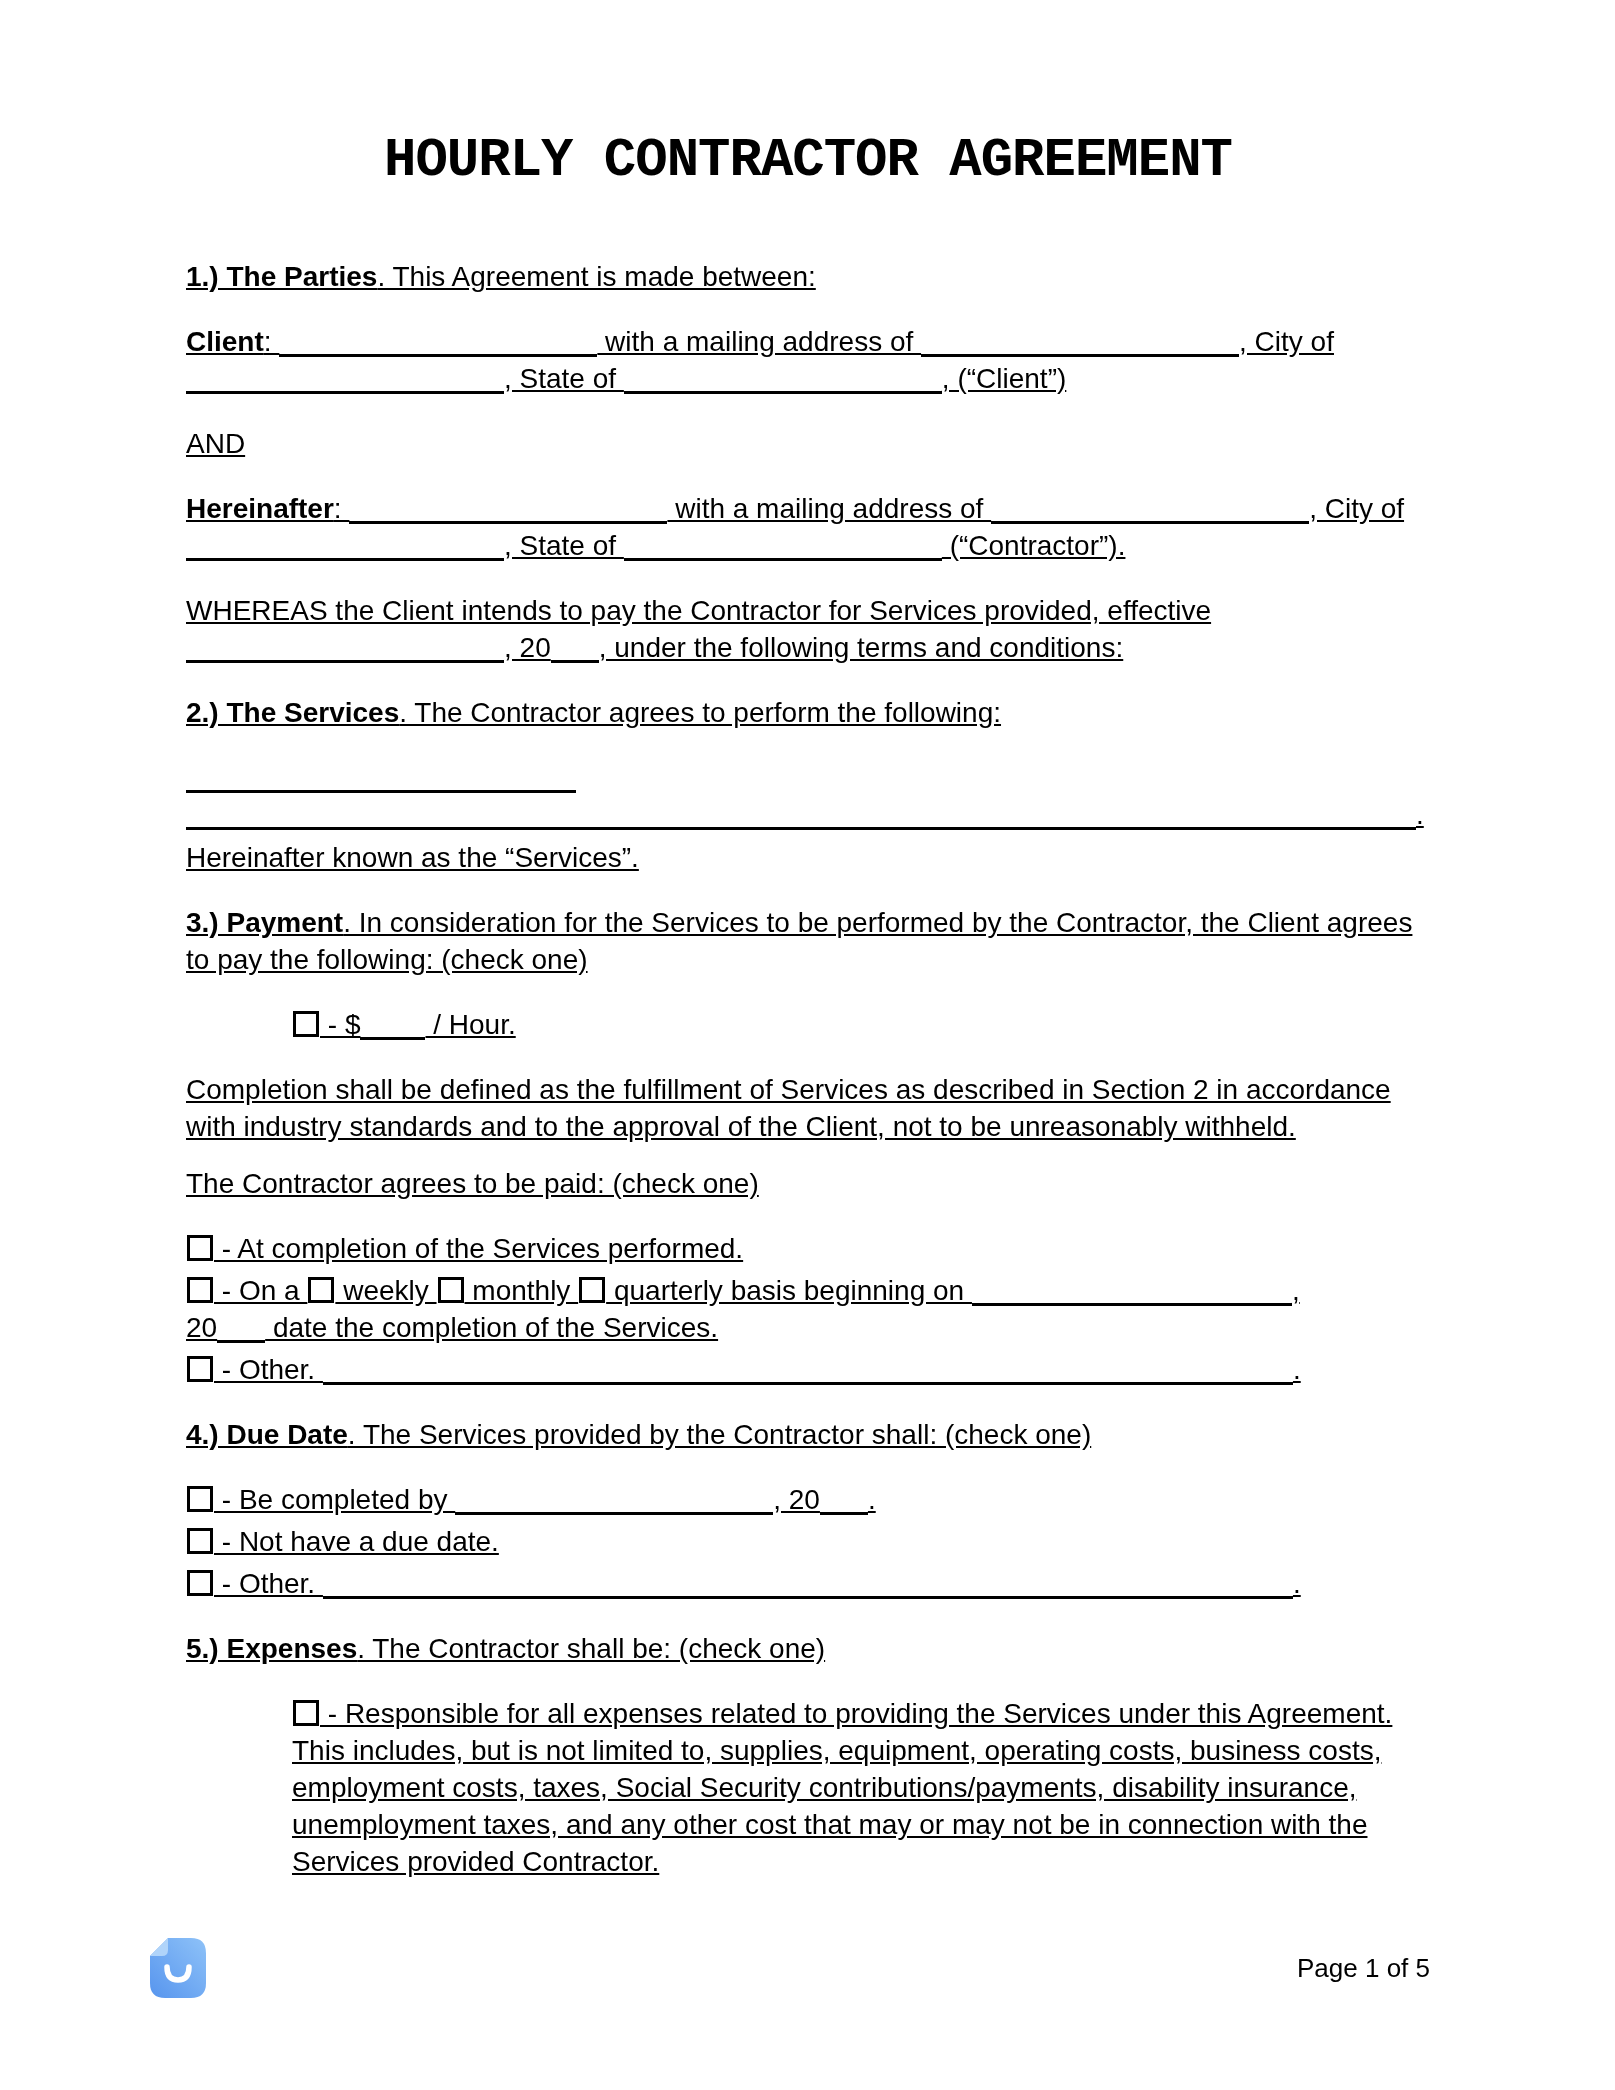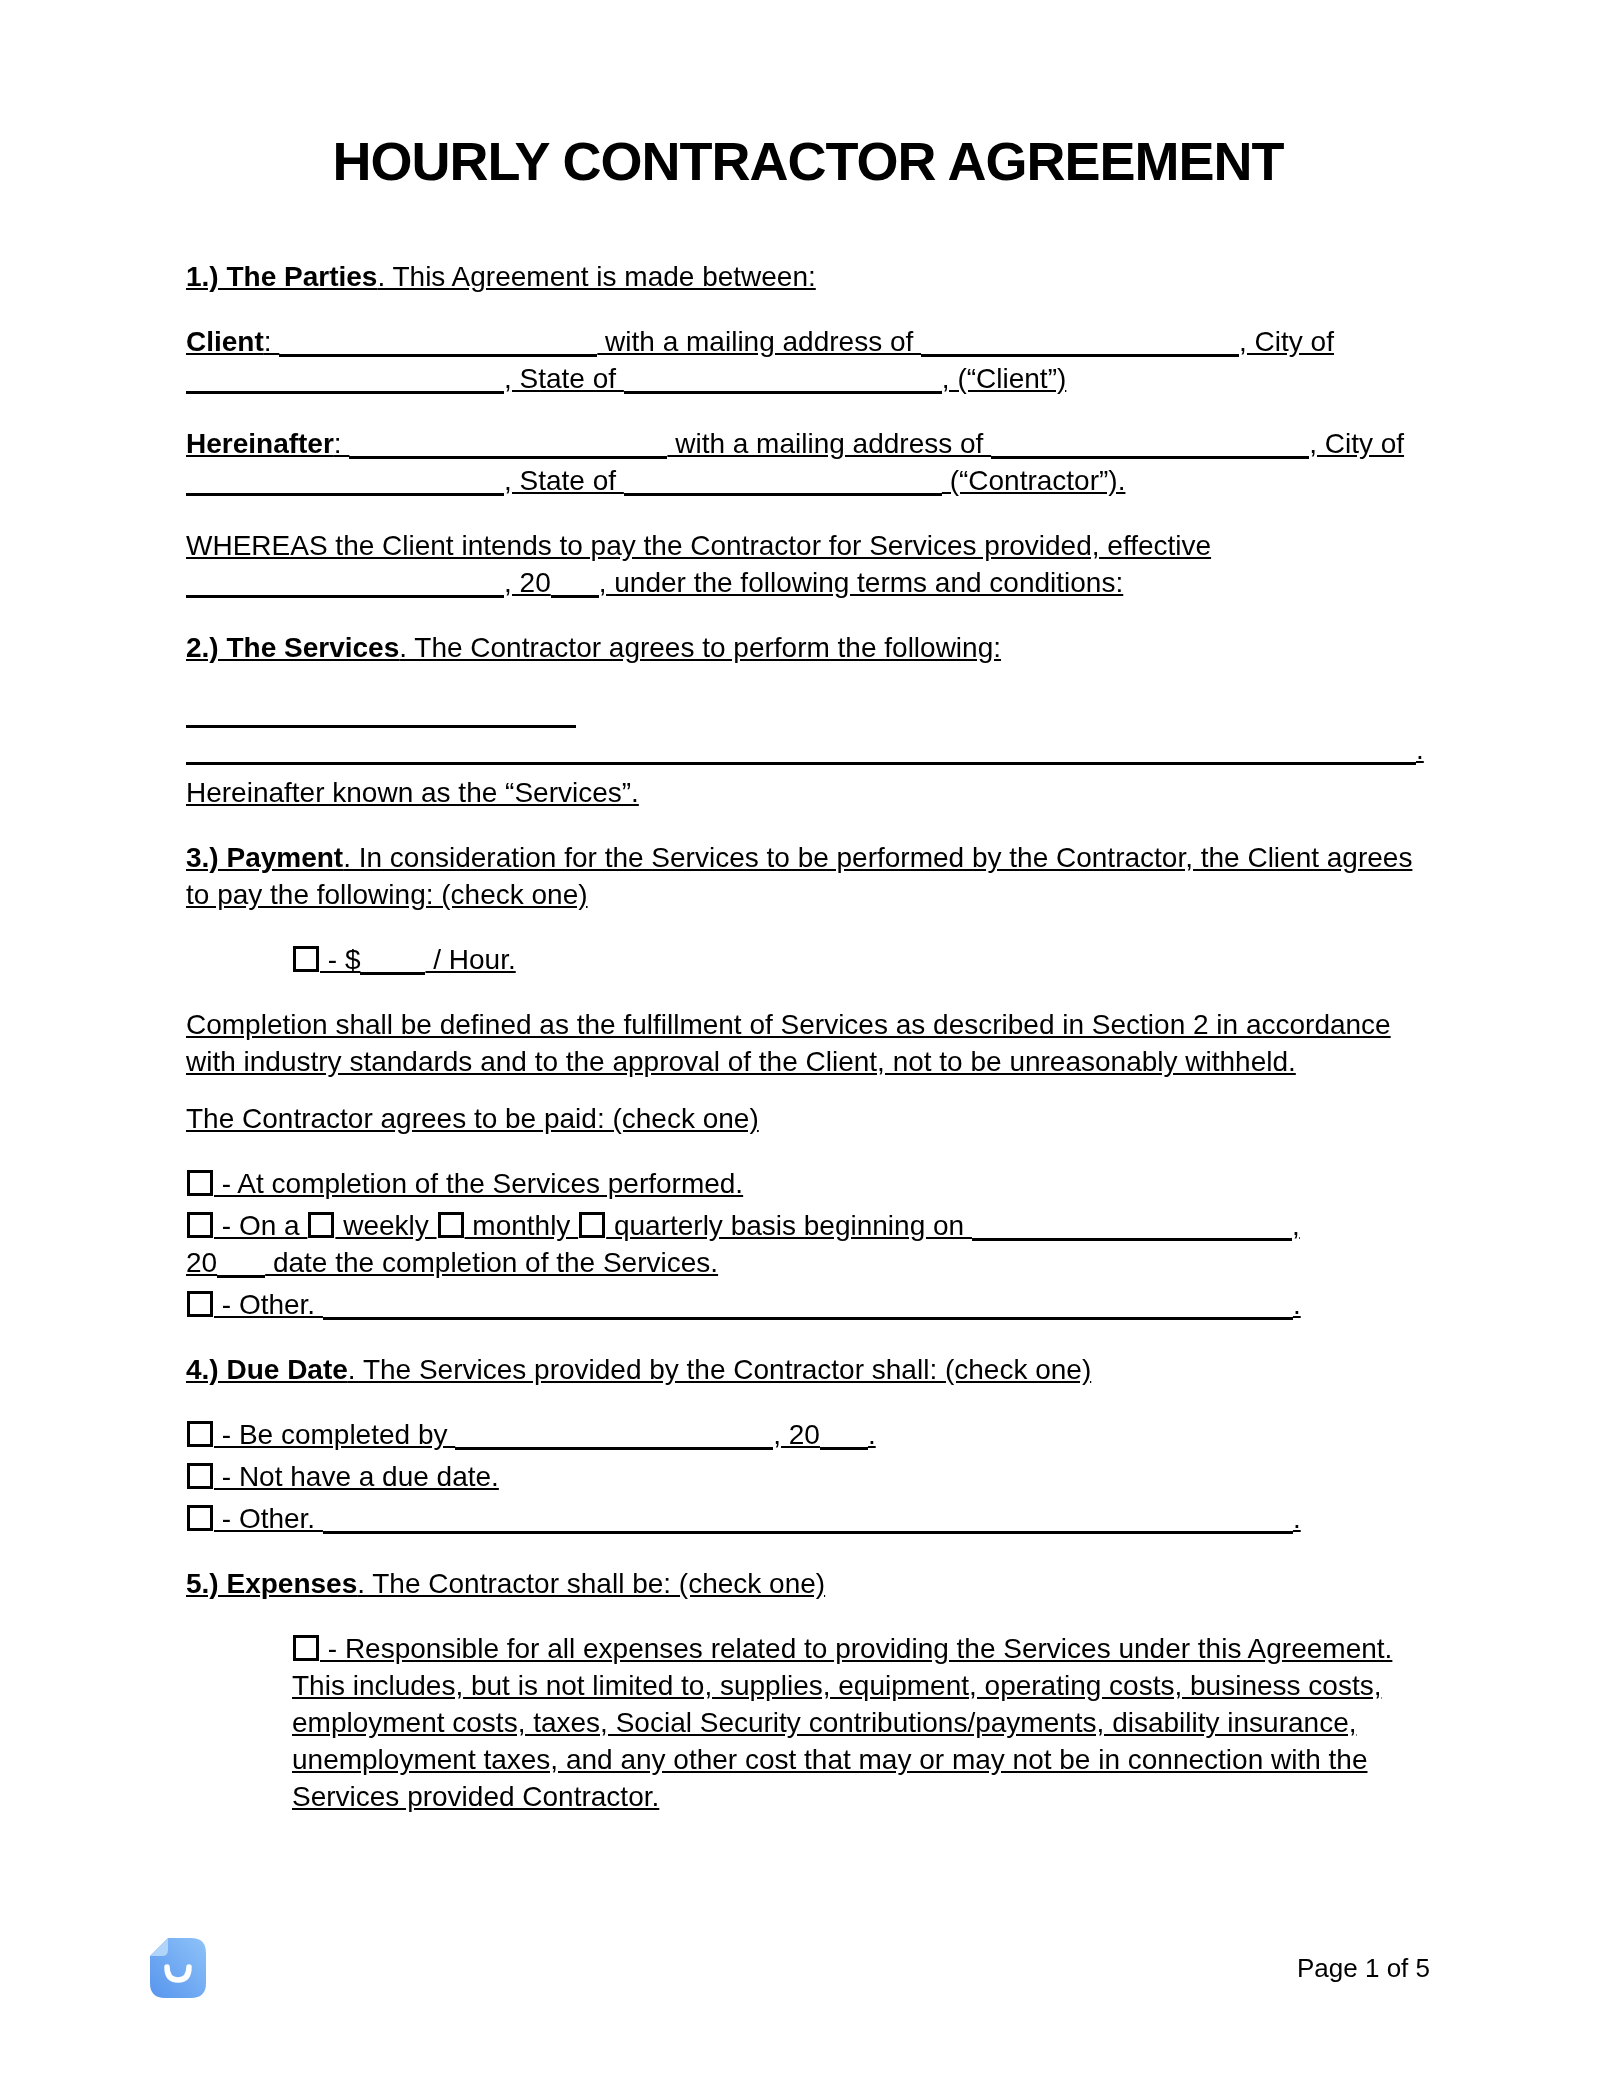--- a/index.html
+++ b/index.html
@@ -14,20 +14,21 @@
     overflow: hidden;
   }
   .content { padding: 126px 185px 0 186px; }
   h1.title {
     font-size: 54px;
     line-height: 70px;
     font-weight: bold;
     text-align: center;
     letter-spacing: -1px;
     margin: 0 0 62px 0;
+    font-family: Liberation Mono, monospace;
   }
   p { margin: 0 0 28px 0; text-decoration: underline; }
   p.mb20 { margin-bottom: 20px; }
   p.mb6 { margin-bottom: 6px; }
   .indent { margin-left: 106px; }
   .group { margin: 0 0 28px 0; }
   .group p { margin: 0 0 5px 0; }
   .group p:last-child { margin-bottom: 0; }
   b { font-weight: bold; }
   
@@ -60,20 +61,21 @@
 <body>
 
 <div class="content">
 
   <h1 class="title">HOURLY CONTRACTOR AGREEMENT</h1>
 
   <p><b>1.) The Parties</b><span>. This Agreement is made between:</span></p>
 
   <p><b>Client</b><span>: </span><span class="bl w318"></span><span> with a mailing address of </span><span class="bl w318"></span><span>, City of </span><span class="bl w318"></span><span>, State of </span><span class="bl w318"></span><span>, (“Client”)</span></p>
 
+  <p>AND</p>
 
   <p><b>Hereinafter</b><span>: </span><span class="bl w318"></span><span> with a mailing address of </span><span class="bl w318"></span><span>, City of </span><span class="bl w318"></span><span>, State of </span><span class="bl w318"></span><span> (“Contractor”).</span></p>
 
   <p><span>WHEREAS the Client intends to pay the Contractor for Services provided, effective </span><span class="bl w318"></span><span>, 20</span><span class="bl w48"></span><span>, under the following terms and conditions:</span></p>
 
   <p><b>2.) The Services</b><span>. The Contractor agrees to perform the following:</span></p>
 
   <p class="mb6"><span class="bl w390"></span><br><span class="bl w1230"></span><span>.</span></p>
 
   <p>Hereinafter known as the “Services”.</p>

